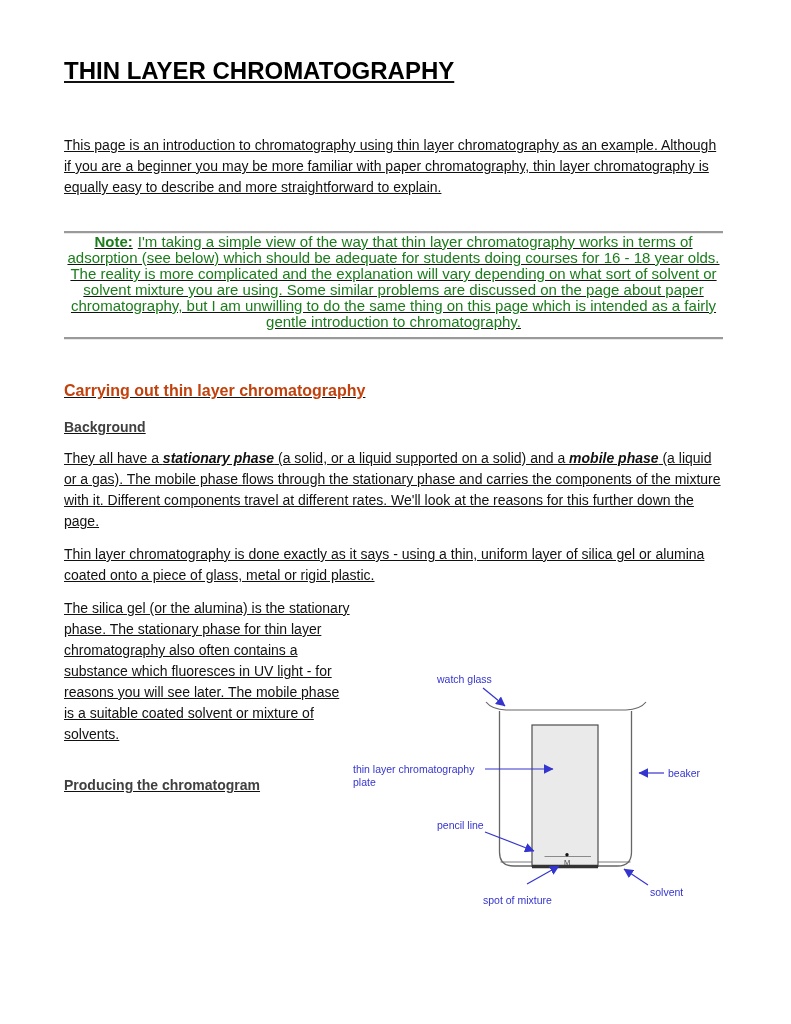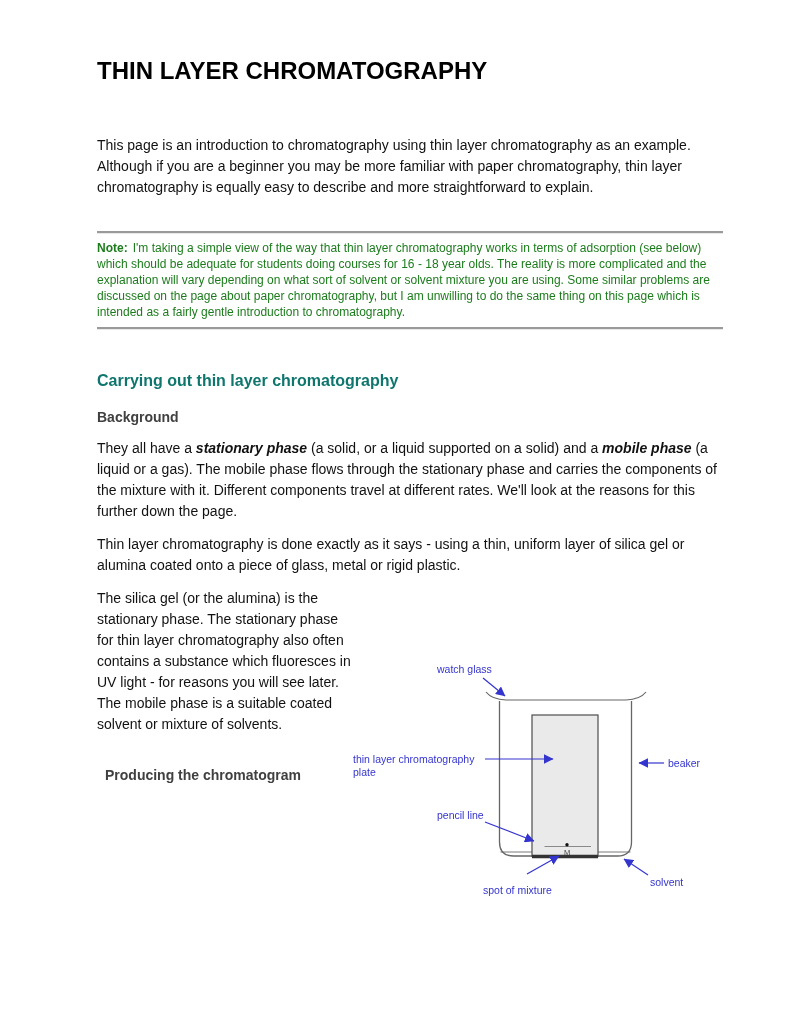--- a/index.html
+++ b/index.html
@@ -6,21 +6,22 @@
   .page{
     position:relative;
     width:791px;height:1024px;
     background:#ffffff;
     font-family:"Liberation Sans", sans-serif;
     color:#111111;
     overflow:hidden;
     box-sizing:border-box;
   }
   .content{
-    padding:57px 68px 0 97px;
+    padding:57px 68px 0 64px;
+    text-decoration:underline;
   }
   h1.title{
     font-size:24px;
     line-height:28px;
     margin:0;
     font-weight:bold;
     color:#000000;
   }
   p.body-text{
     font-size:14px;
@@ -30,41 +31,41 @@
   p.intro{ margin-top:50px; }
   hr.rule{
     border:none;
     border-top:2px solid #9a9a9a;
     border-bottom:1px solid #e8e8e8;
     height:0;
     margin:33px 0 0 0;
   }
   hr.rule-2{ margin-top:7px; }
   .note{
-    margin-top:6px;
-    font-size:12px;
+    font-size:15px;
     line-height:16px;
     color:#1c7c1c;
+    text-align:center;
   }
   .note b{ margin-right:5px; }
   h2.section-heading{
     font-size:16px;
     line-height:20px;
     margin:41px 0 0 0;
     font-weight:bold;
-    color:#0f766e;
+    color:#c2410c;
   }
   h3.sub-heading{
     font-size:14px;
     line-height:17px;
     margin:18px 0 8px 0;
     font-weight:bold;
     color:#404040;
   }
-  h3.producing{ margin:32px 0 0 8px; }
+  h3.producing{ margin:32px 0 0 0; }
   .emph{ font-weight:bold; font-style:italic; }
   .diagram-float{
     float:right;
     width:370px;
     height:248px;
     padding-top:24px;
     margin-top:44px;
   }
   svg{ font-family:inherit; display:block; }
   .dia-label{

